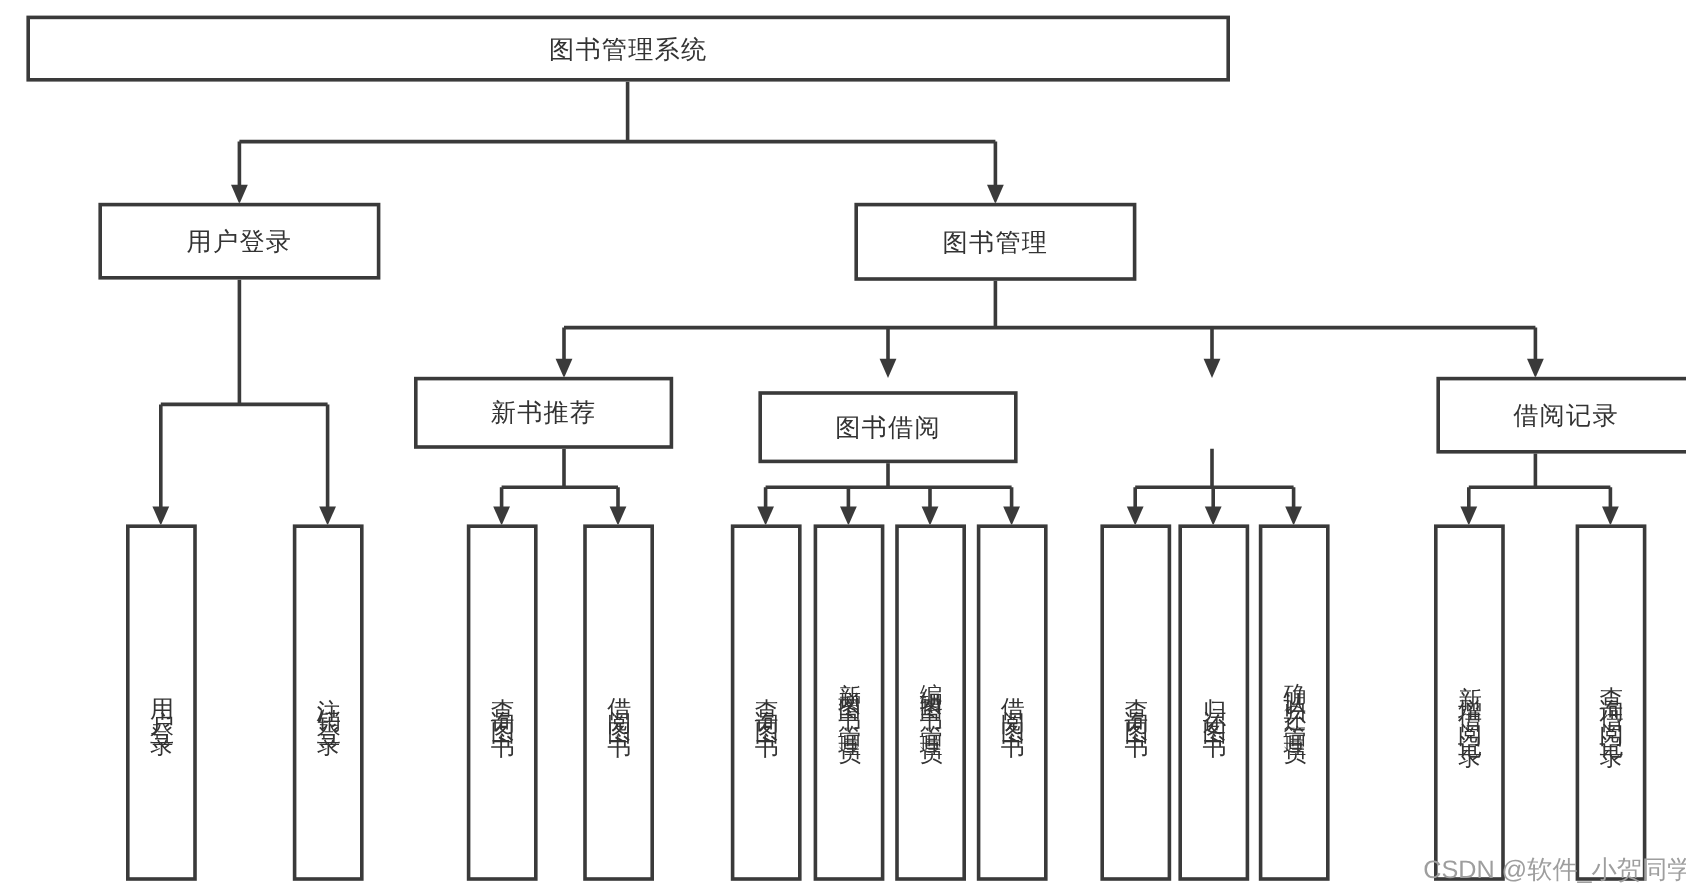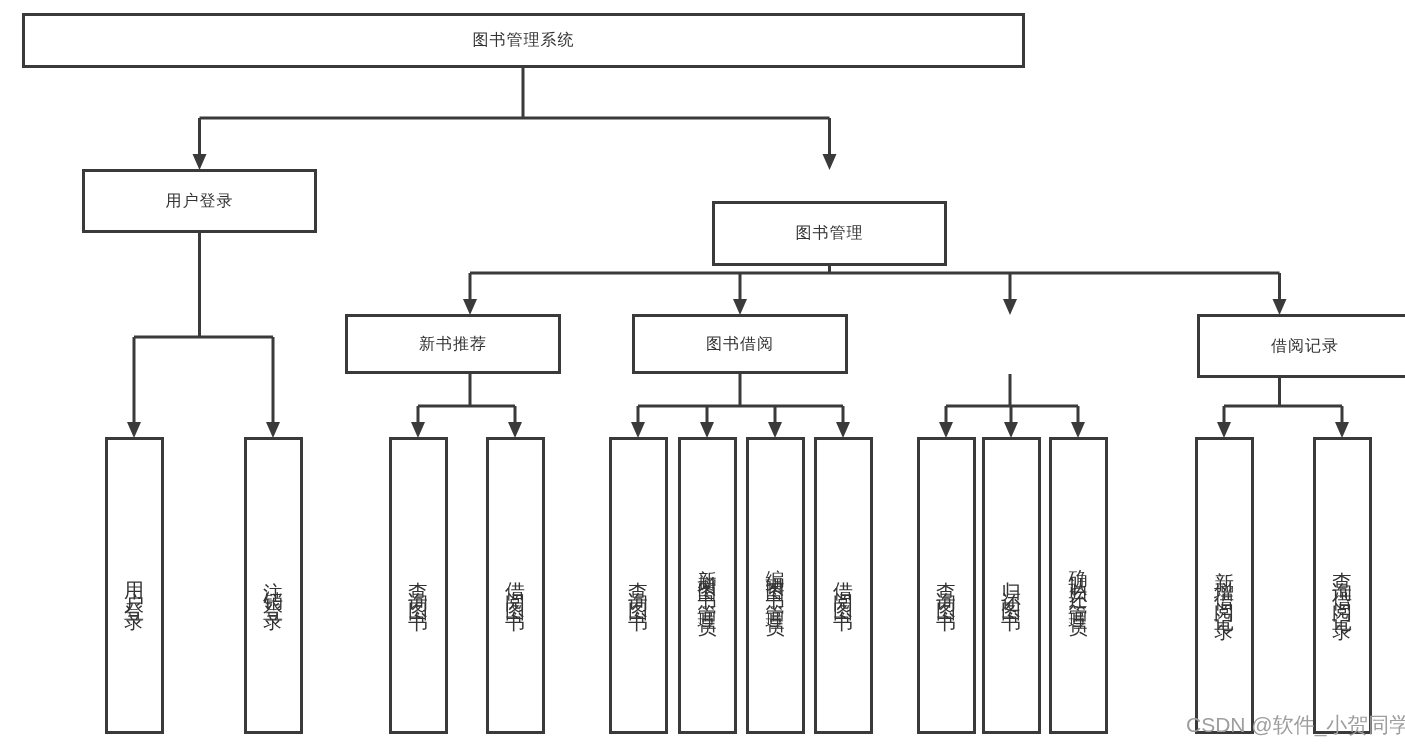--- a/index.html
+++ b/index.html
@@ -34,21 +34,21 @@
     position: absolute;
     box-sizing: border-box;
     background: var(--background);
     border: 3px solid var(--box-border);
     display: flex;
     align-items: center;
     justify-content: center;
     z-index: 2;
   }
   .h-box {
-    font-size: 16px;
+    font-size: 21px;
     letter-spacing: 1px;
     text-align: center;
   }
   .v-box {
     writing-mode: vertical-lr;
     text-orientation: mixed;
     font-size: 20px;
     letter-spacing: 10px;
     line-height: 1;
   }
@@ -127,24 +127,24 @@
       <polygon points="1004,422 1018,422 1011,438"></polygon>
       <polygon points="1071,422 1085,422 1078,438"></polygon>
       <polygon points="1217,422 1231,422 1224,438"></polygon>
       <polygon points="1335,422 1349,422 1342,438"></polygon>
     </g>
   </svg>
 
   <div class="box h-box" style="left:22px; top:13px; width:1003px; height:55px;">图书管理系统</div>
 
   <div class="box h-box" style="left:82px; top:169px; width:235px; height:64px;">用户登录</div>
-  <div class="box h-box" style="left:712px; top:169px; width:235px; height:65px;margin-top:32px;">图书管理</div>
+  <div class="box h-box" style="left:712px; top:169px; width:235px; height:65px;">图书管理</div>
 
   <div class="box h-box" style="left:345px; top:314px; width:216px; height:60px;">新书推荐</div>
-  <div class="box h-box" style="left:632px; top:314px; width:216px; height:60px;">图书借阅</div>
+  <div class="box h-box" style="left:632px; top:326px; width:216px; height:60px;">图书借阅</div>
   <div class="box h-box" style="left:1197px; top:314px; width:216px; height:64px;">借阅记录</div>
 
   <div class="box v-box" style="left:105px; top:437px; width:59px; height:297px;">用户登录</div>
   <div class="box v-box" style="left:244px; top:437px; width:59px; height:297px;">注销登录</div>
 
   <div class="box v-box" style="left:389px; top:437px; width:59px; height:297px;">查询图书</div>
   <div class="box v-box" style="left:486px; top:437px; width:59px; height:297px;">借阅图书</div>
 
   <div class="box v-box" style="left:609px; top:437px; width:59px; height:297px;">查询图书</div>
   <div class="box v-box tight" style="left:678px; top:437px; width:59px; height:297px;">新增图书（管理员）</div>

